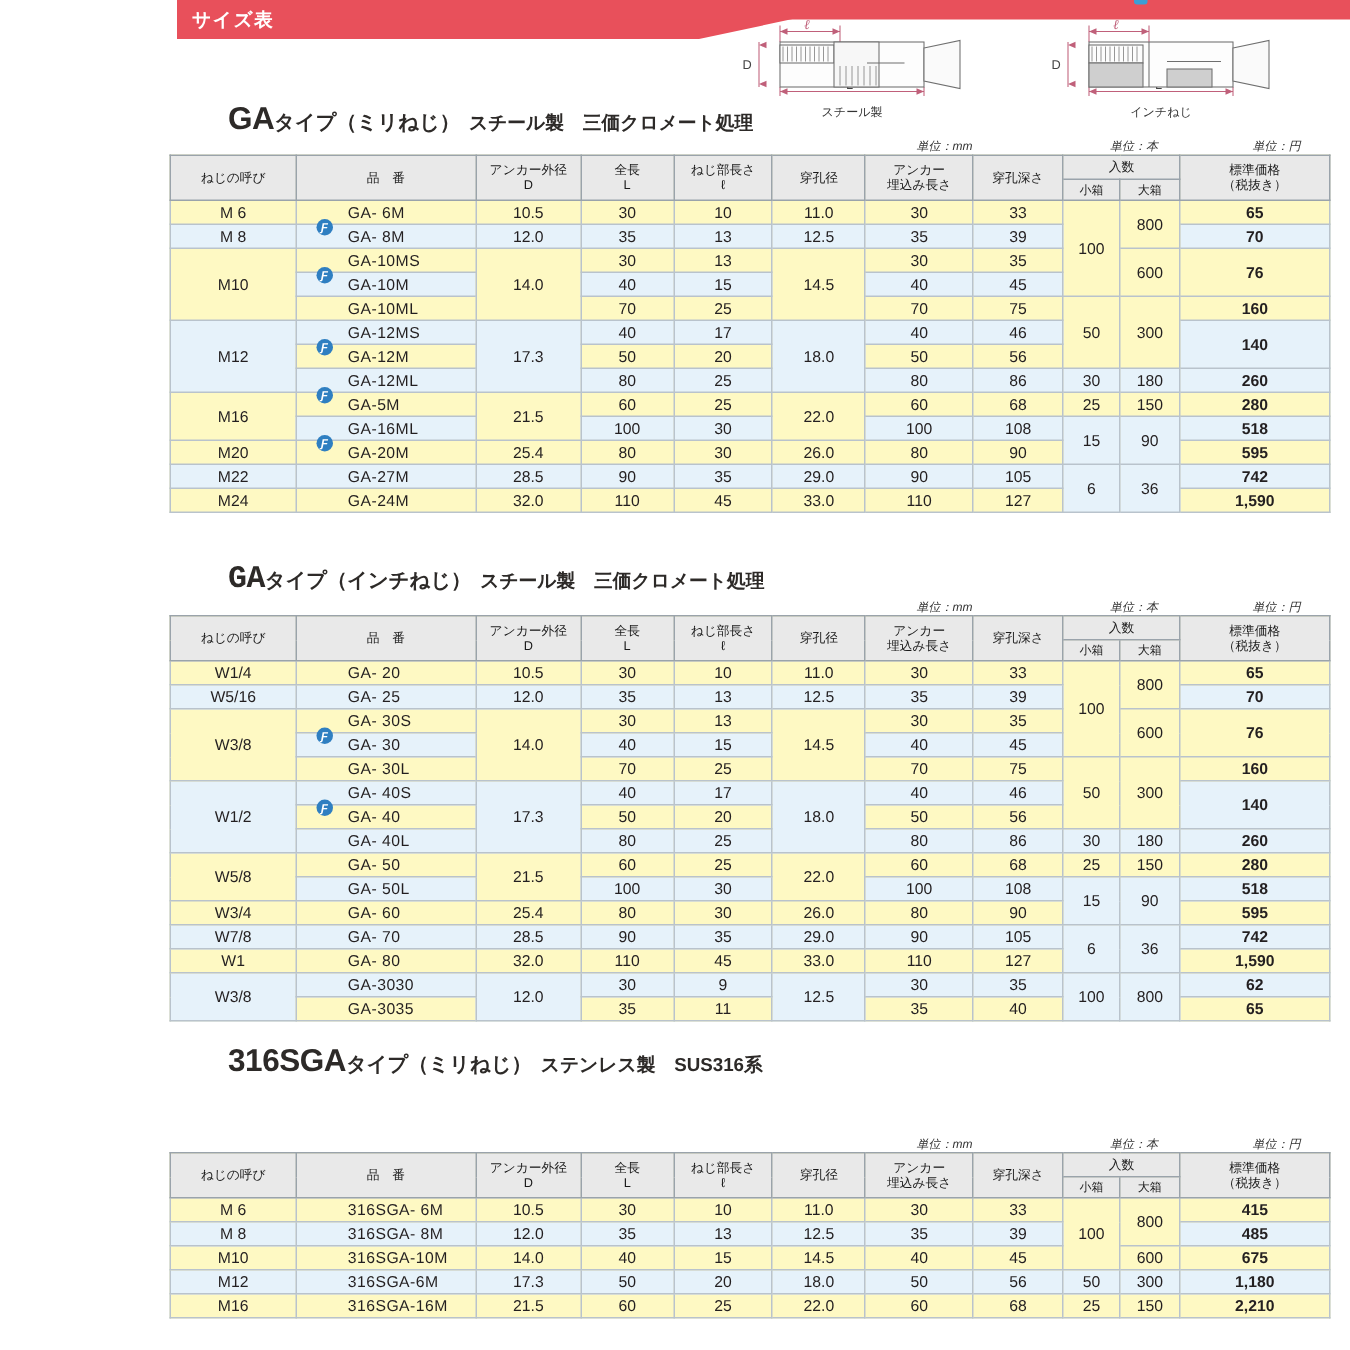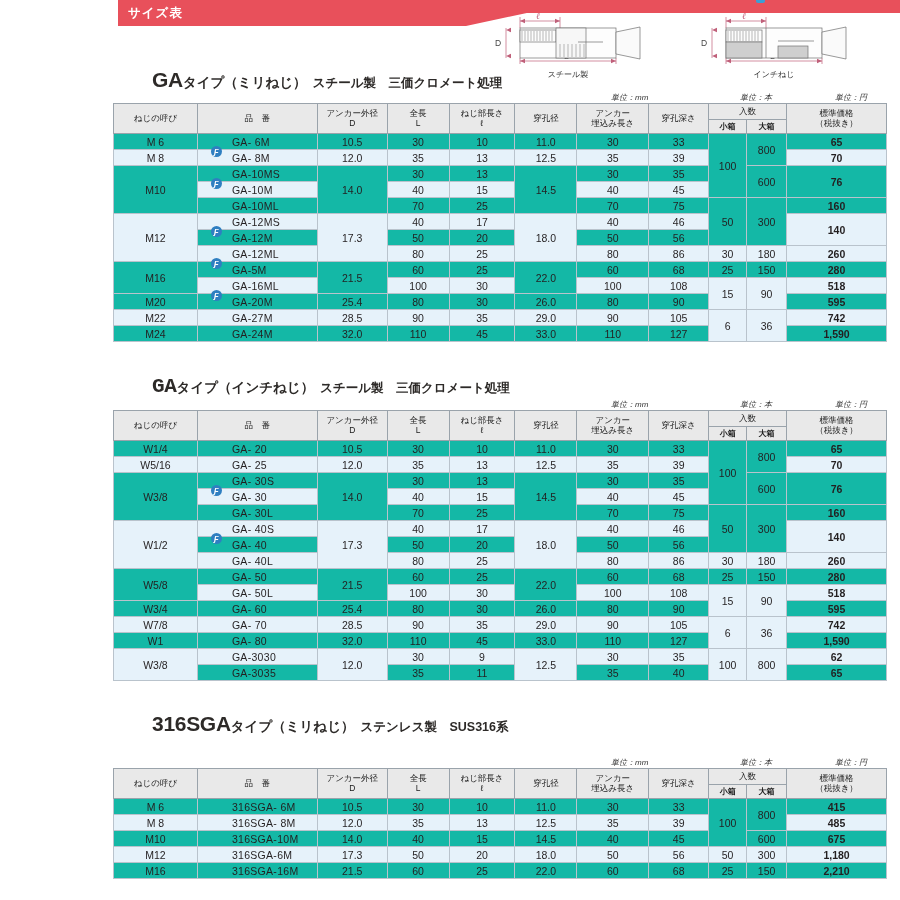--- a/index.html
+++ b/index.html
@@ -56,40 +56,40 @@
   
   .units{position:absolute;font-size:8px;color:#333;}
   .units span{position:absolute;white-space:nowrap;font-style:italic;}
 
   
   table.spec{
     position:absolute;
     border-collapse:collapse;
     width:774px;
     font-size:10px;
-    background:#14b8a6;
+    background:#fef9c3;
   }
   table.spec td,table.spec th{
     border:1px solid #b9c3cc;
     text-align:center;
     vertical-align:middle;
     padding:0;
     height:15px;
     font-weight:normal;
     color:#231f20;
     font-size:10px;
   }
   table.spec thead th{
     background:#e9e9e9;
     font-size:8.5px;
     line-height:1.15;
     color:#1a1a1a;
     border:1px solid #9aa3ab;
   }
-  table.spec thead th.sub{font-size:8px;height:13px;font-weight:bold;}
+  table.spec thead th.sub{font-size:8px;height:13px;}
   table.spec tbody td.num{font-size:10.5px;}
   table.spec tbody td.name{font-size:10.5px;text-align:left;padding-left:34px;letter-spacing:.3px;text-decoration:underline;}
   table.spec tbody td.price{font-weight:bold;font-size:10.5px;}
   .rowshade td{background:#e6f2fa;}
   .thick-top{border-top:1.6px solid #6b7680 !important;}
   table.spec{border:1.6px solid #6b7680;}
 
   
   .badge{
     position:relative;display:inline-block;
@@ -650,21 +650,21 @@
         </td>
         <td class="num">35</td>
         <td class="num">11</td>
         <td class="num">35</td>
         <td class="num">40</td>
         <td rowspan="1" class="price">65</td>
       </tr>
     </tbody>
   </table>
 
-<div class="sect-title" style="top:712px;">
+<div class="sect-title" style="top:696px;">
   <span class="big">316SGA</span><span class="mid">タイプ（ミリねじ）</span><span class="sub">ステンレス製　SUS316系</span>
 </div>
 <div class="units" style="left:113px;top:757px;width:774px;">
   <span style="left:498px;">単位：mm</span>
   <span style="left:627px;">単位：本</span>
   <span style="left:722px;">単位：円</span>
 </div>
 <table class="spec" id="tbl-2" style="left:113px;top:768px;">
     <colgroup>
       <col style="width:84px">

